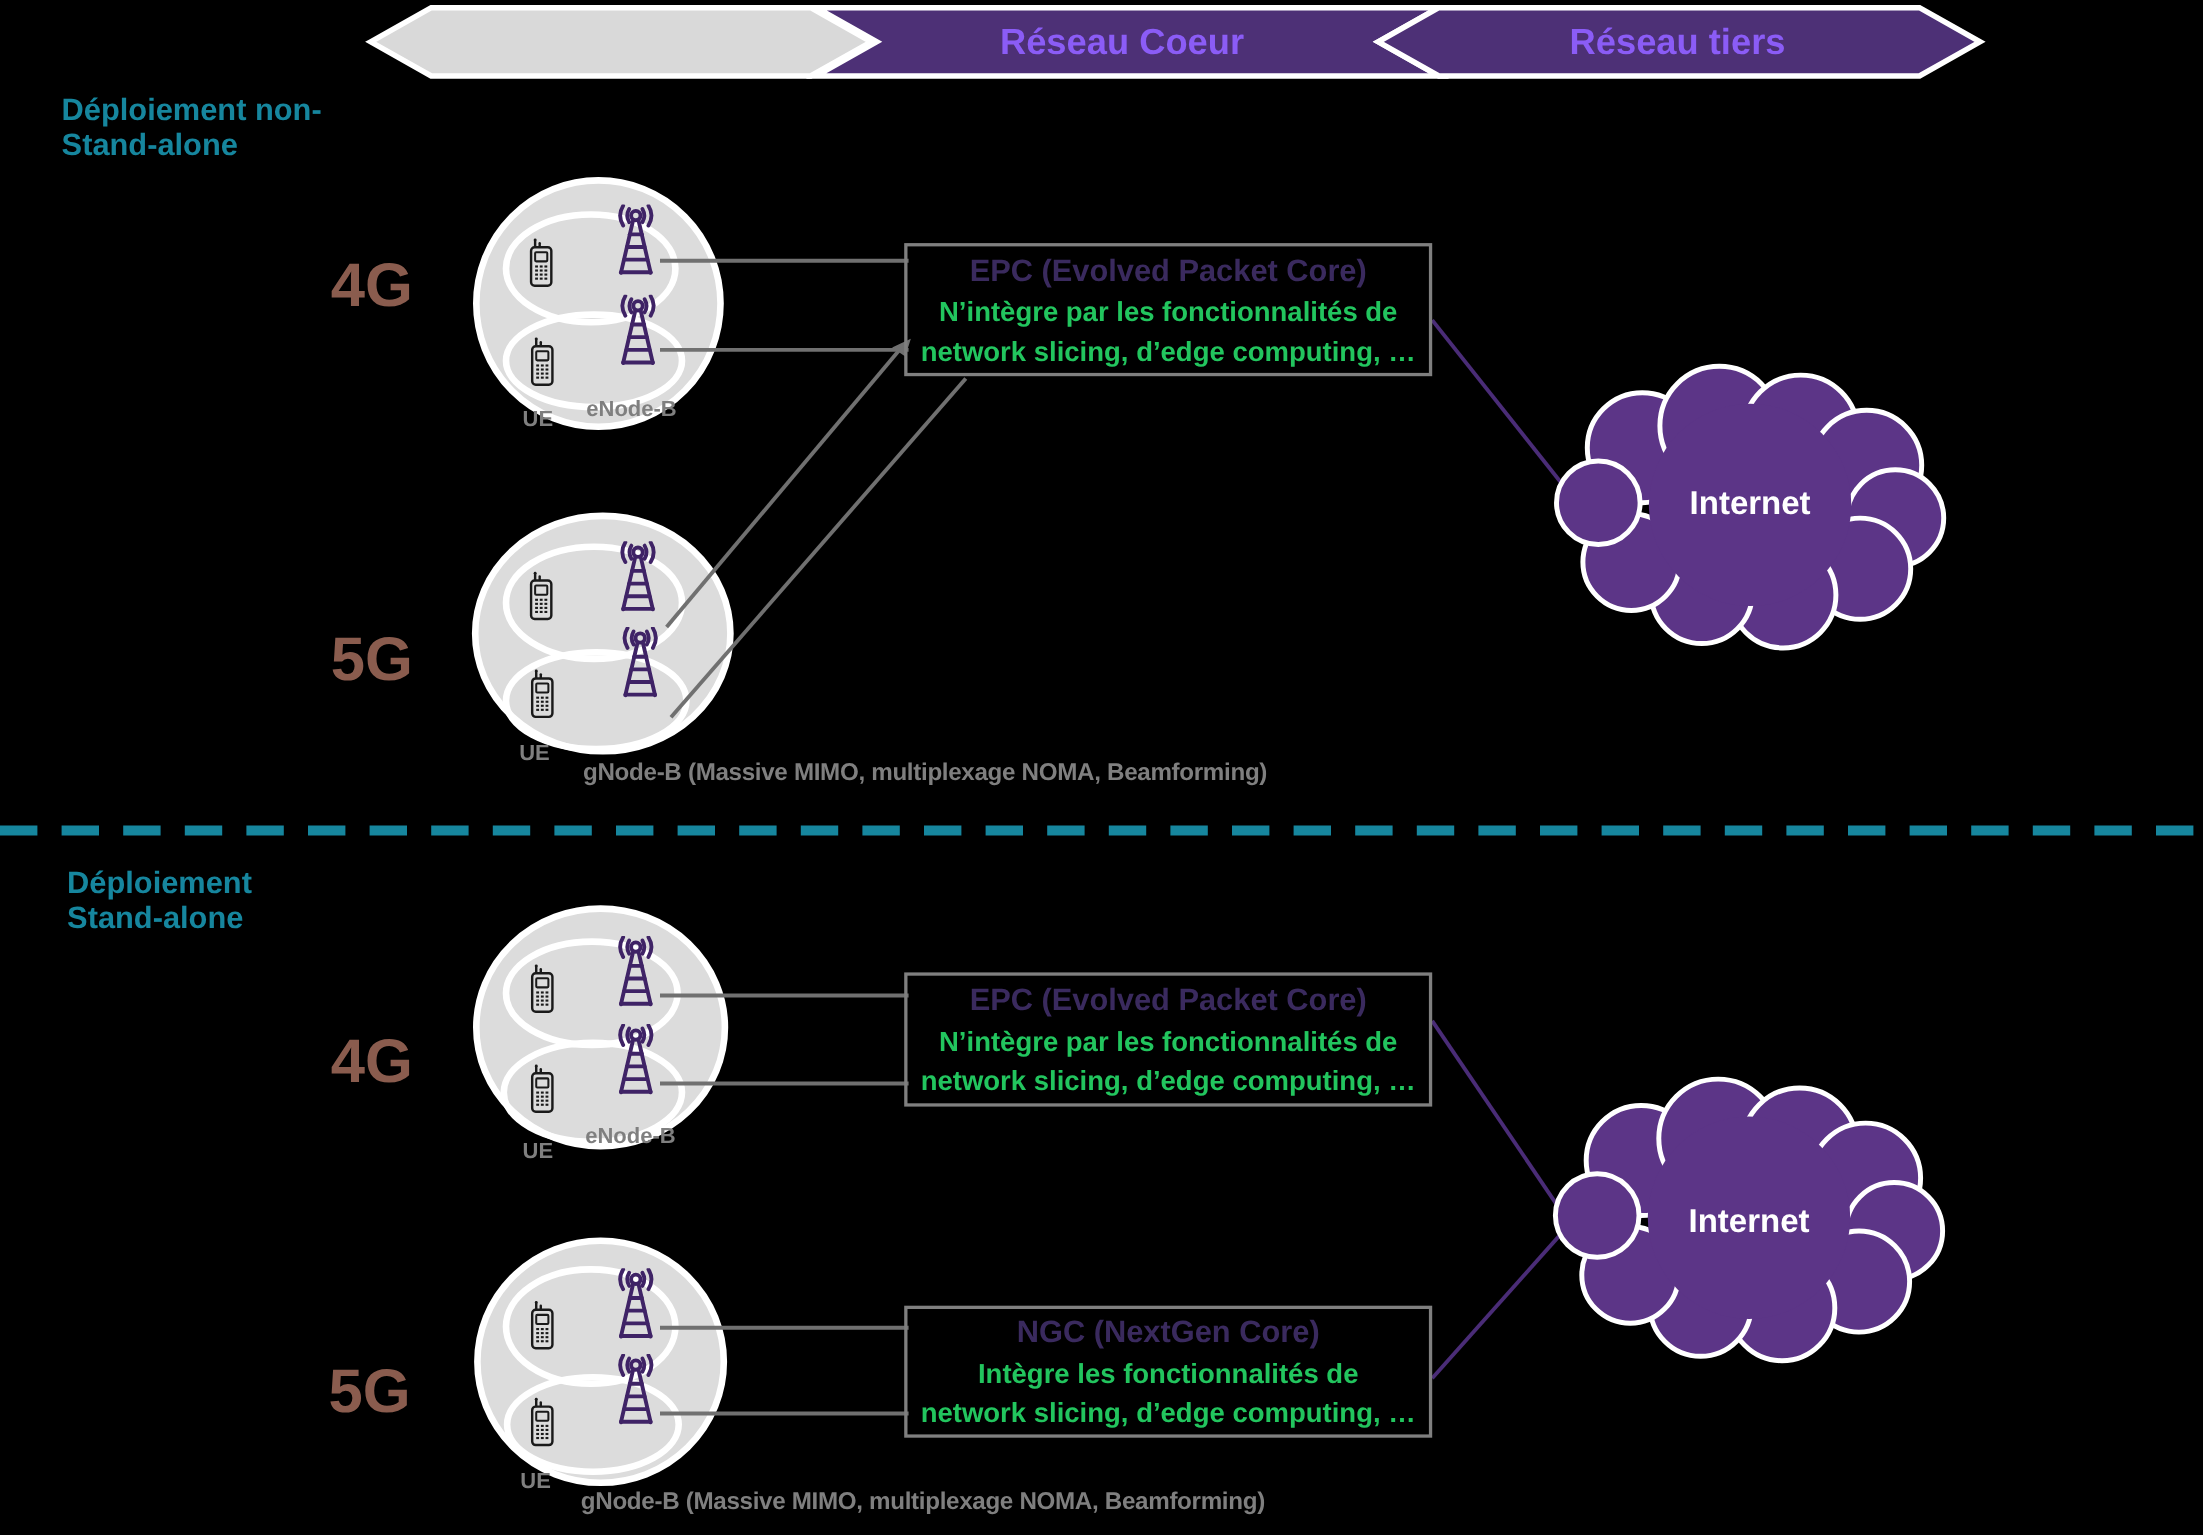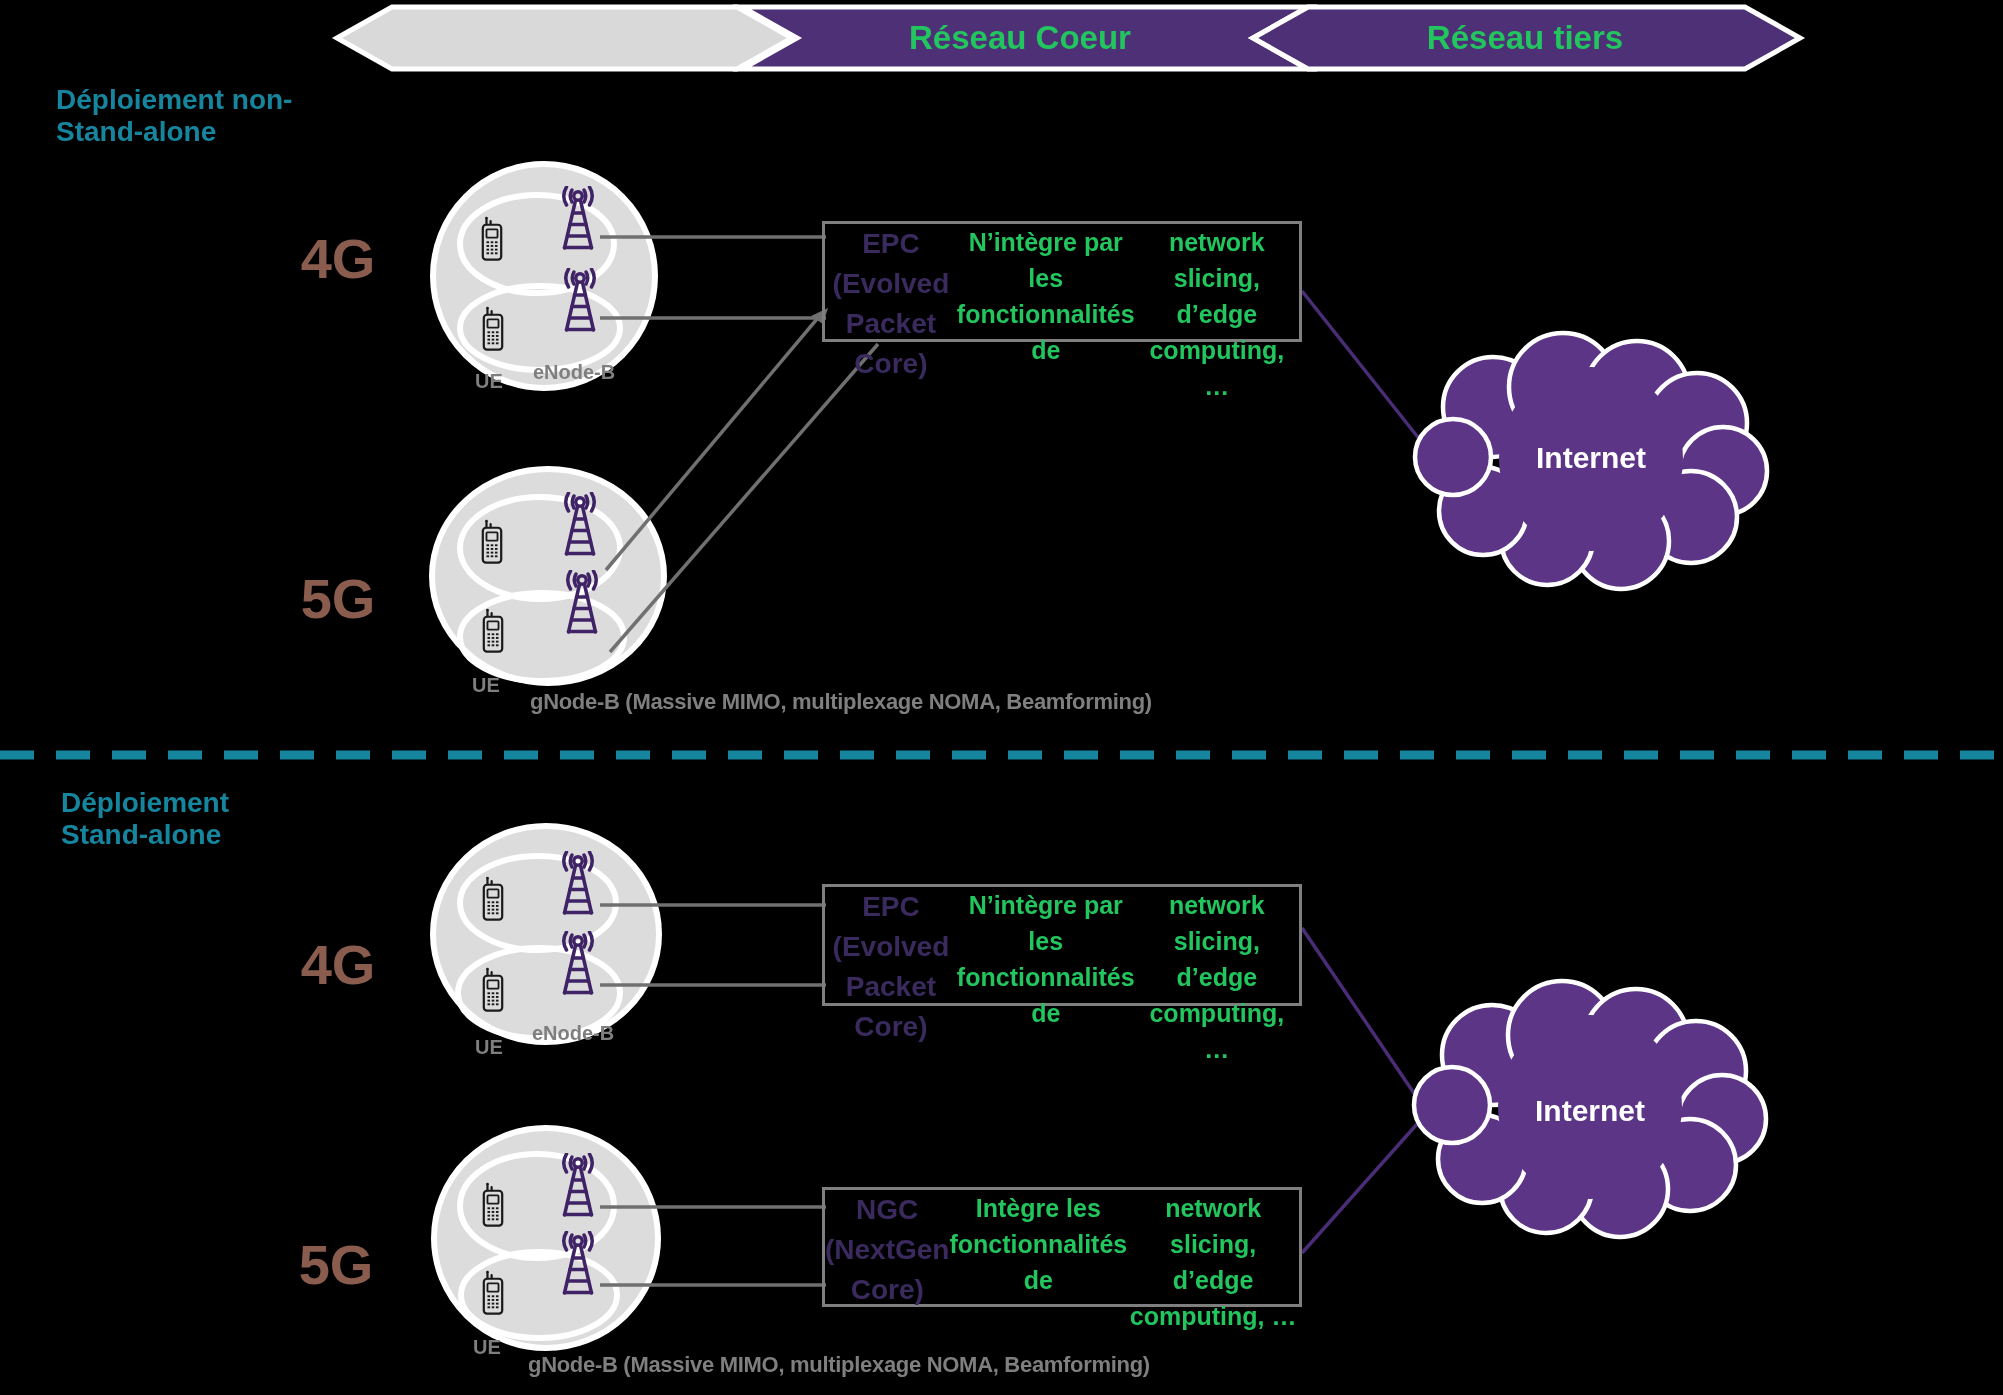--- a/index.html
+++ b/index.html
@@ -2,27 +2,27 @@
 <html><head>
 <meta charset="utf-8">
 <style>
   html,body{margin:0;padding:0;background:#000;}
   #stage{position:relative;width:2003px;height:1395px;background:#000;overflow:hidden;
          font-family:"Liberation Sans",sans-serif;font-weight:bold;}
   #gfx{position:absolute;left:0;top:0;z-index:1;}
   .txt{position:absolute;z-index:2;white-space:nowrap;}
   .banner-label{top:20px;height:36px;line-height:36px;font-size:33px;text-align:center;}
   .banner-gray-label{color:#595959;}
-  .banner-white-label{color:#22c55e;}
+  .banner-white-label{color:#8b5cf6;}
   .deploy{color:#16869E;font-size:28px;line-height:32px;}
   .gen{color:#8A5C4E;font-size:56px;line-height:74px;text-align:center;width:100px;}
   .ue,.nodeb{color:#7f7f7f;font-size:20px;line-height:26px;}
   .caption{color:#7f7f7f;font-size:22px;line-height:24px;letter-spacing:-0.3px;}
   .core-box{position:absolute;z-index:2;border:3px solid #7f7f7f;box-sizing:border-box;
-            display:flex;flex-direction:row;justify-content:center;text-align:center;}
+            display:flex;flex-direction:column;justify-content:center;text-align:center;}
   .core-title{color:#3A2A5E;font-size:28px;line-height:40px;}
   .core-sub{color:#22c55e;font-size:25px;line-height:36px;}
   .cloud-label{color:#ffffff;font-size:30px;line-height:30px;text-align:center;width:200px;}
 </style>
 </head>
 <body>
 
 <div id="stage">
 
   <svg id="gfx" width="2003" height="1395" viewBox="0 0 2003 1395">

